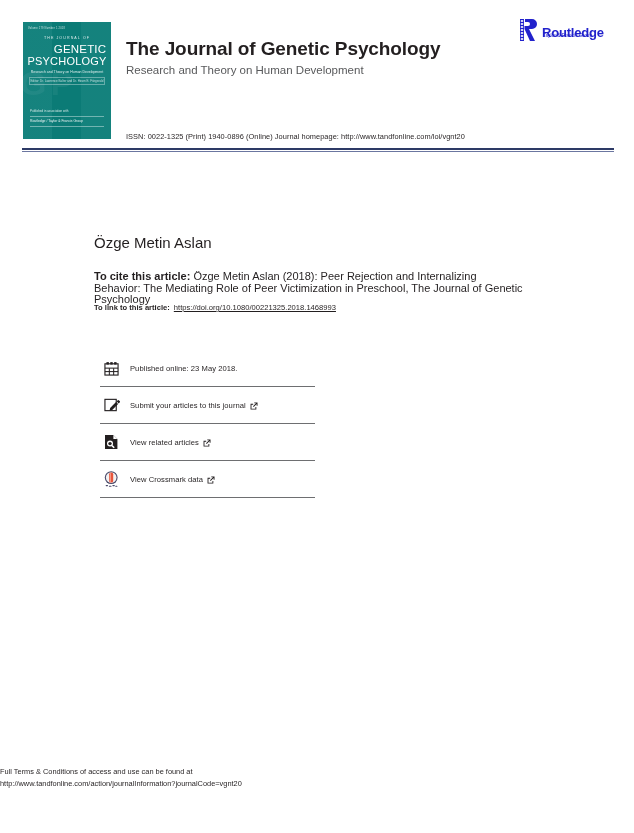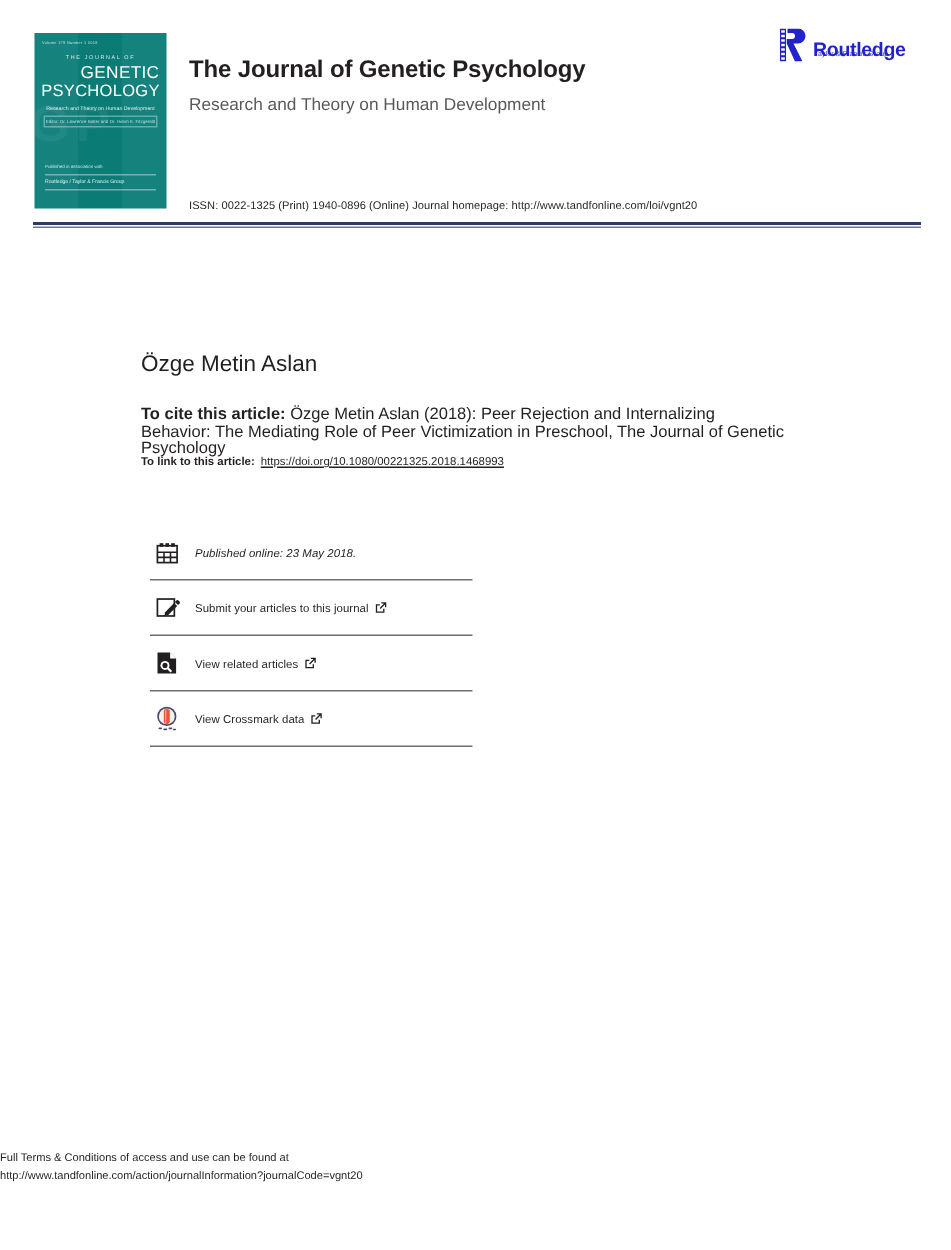--- a/index.html
+++ b/index.html
@@ -115,21 +115,21 @@
     line-height: 5px;
     border-top: .5px solid rgba(255,255,255,.4);
     border-bottom: .5px solid rgba(255,255,255,.4);
     padding: 2px 0;
   }
 
   .journal-title {
     position: absolute;
     left: 126px;
     top: 38px;
-    font-size: 16px;
+    font-size: 19px;
     font-weight: bold;
     color: #231f20;
     letter-spacing: -0.1px;
   }
   .journal-subtitle {
     position: absolute;
     left: 126px;
     top: 64px;
     font-size: 11.5px;
     color: #58595b;
@@ -242,21 +242,21 @@
     top: 350px;
     width: 215px;
   }
   .act-row {
     position: relative;
     height: 36px;
     display: flex;
     align-items: center;
     border-bottom: 1.6px solid #6e6f71;
   }
-  .act-row:first-child { border-top: none; font-style: italic; }
+  .act-row:first-child { border-top: none; }
   .act-icon {
     width: 26px;
     height: 22px;
     margin-left: 4px;
     display: flex;
     align-items: center;
     justify-content: flex-start;
     flex: 0 0 auto;
   }
   .act-label {

